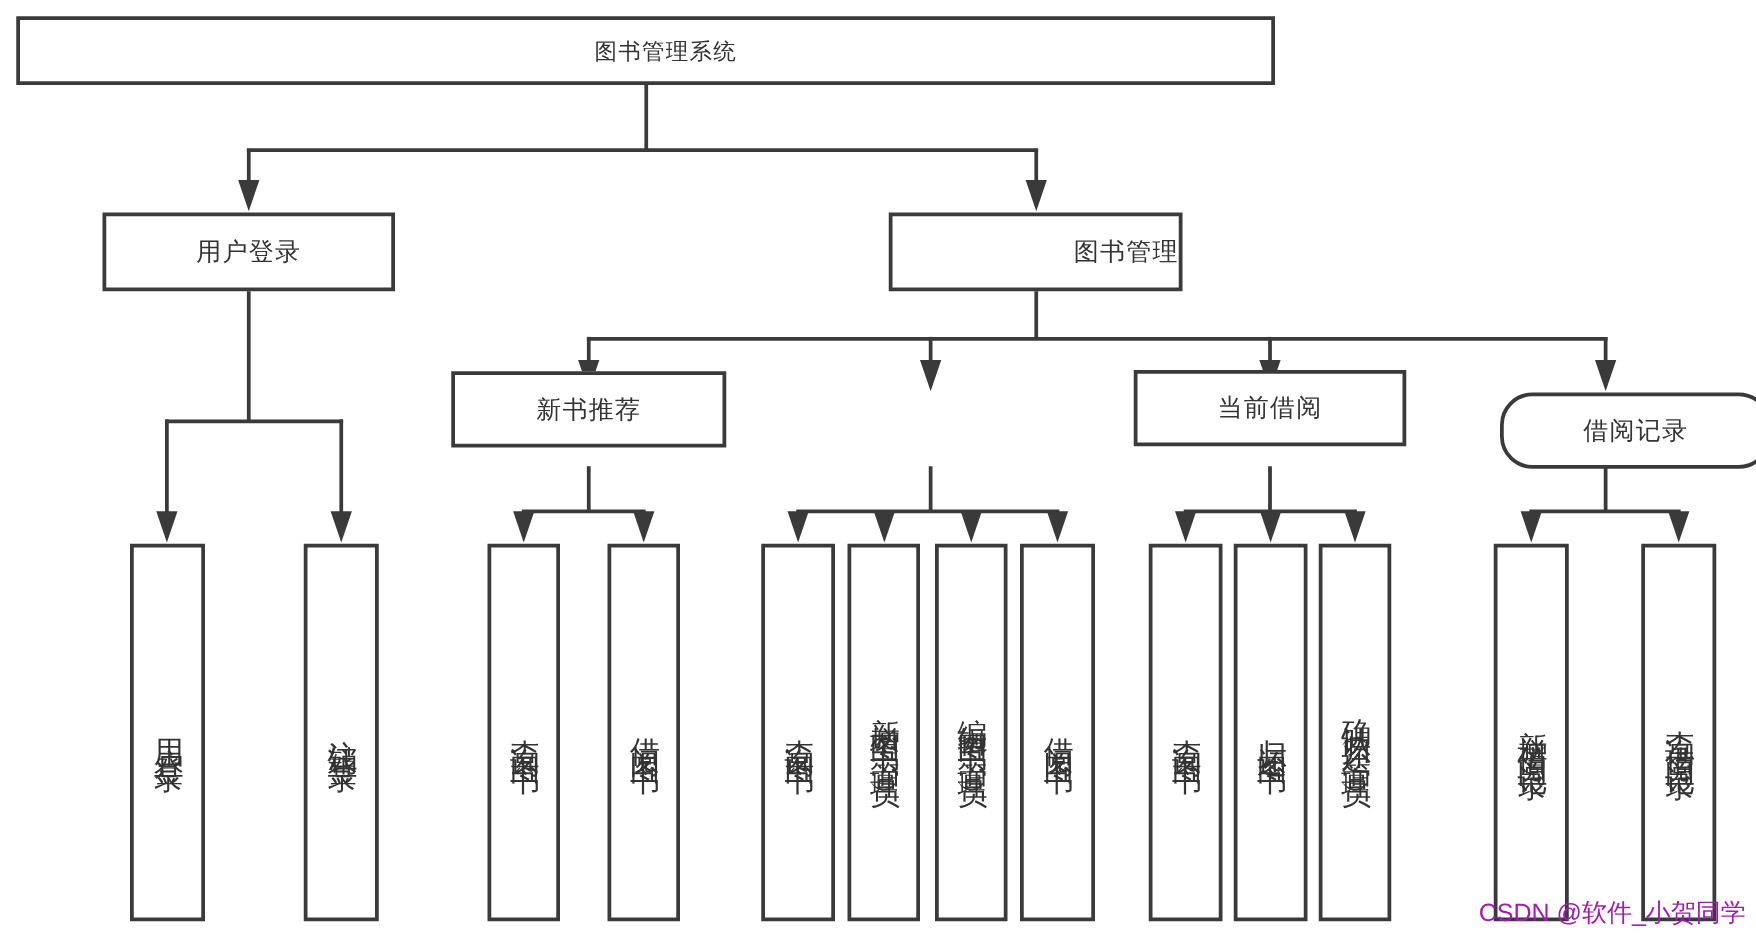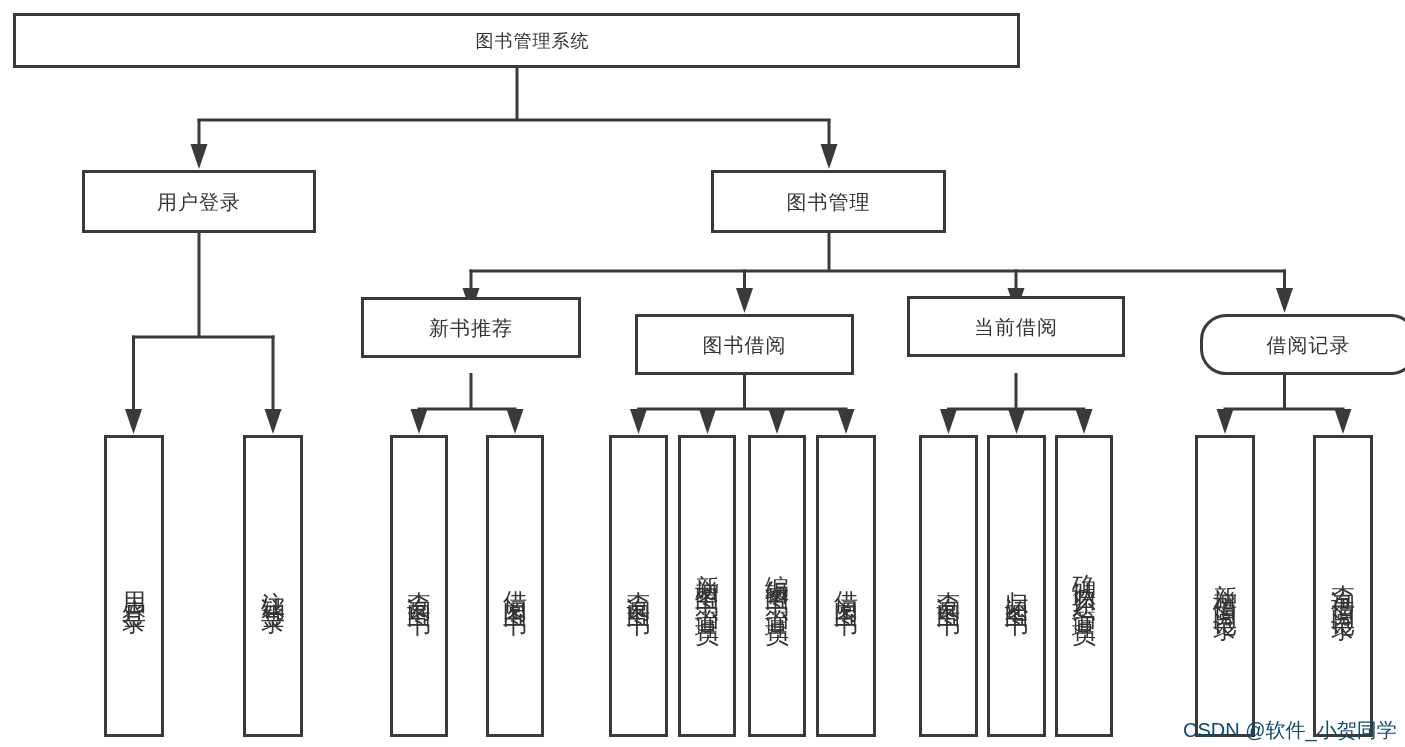--- a/index.html
+++ b/index.html
@@ -39,21 +39,21 @@
     text-orientation: mixed;
     font-size: 24px;
     letter-spacing: 7px;
     line-height: 1;
   }
   .watermark {
     position: absolute;
     left: 1183px;
     top: 717px;
     font-size: 20px;
-    color: #0c4a6e;
+    color: #a21caf;
     white-space: nowrap;
   }
 </style>
 </head>
 <body>
 
 <div class="stage">
 
   <svg class="connectors" id="connectors" viewBox="0 0 1405 747" xmlns="http://www.w3.org/2000/svg">
       <line x1="517" y1="65" x2="517" y2="120" stroke="#3a3a3a" stroke-width="3"></line>
@@ -99,29 +99,26 @@
       <polygon points="1334.5,409 1351.5,409 1343,434" fill="#3a3a3a"></polygon>
     </svg>
 
   <div class="node h-node root-node" style="left:13px; top:13px; width:1007px; height:55px;">
     <span class="lbl">图书管理系统</span>
   </div>
 
   <div class="node h-node" style="left:82px; top:170px; width:234px; height:63px;">
     <span class="lbl">用户登录</span>
   </div>
-  <div class="node h-node" style="left:711px; top:170px; width:235px; height:63px;">
+  <div class="node h-node" style="left:711px; top:170px; width:235px; height:63px;justify-content:flex-end;">
     <span class="lbl">图书管理</span>
   </div>
 
   <div class="node h-node" style="left:361px; top:297px; width:220px; height:61px;">
     <span class="lbl">新书推荐</span>
-  </div>
-  <div class="node h-node" style="left:635px; top:314px; width:219px; height:61px;">
-    <span class="lbl">图书借阅</span>
   </div>
   <div class="node h-node" style="left:907px; top:296px; width:218px; height:61px;">
     <span class="lbl">当前借阅</span>
   </div>
   <div class="node h-node" style="left:1200px; top:314px; width:217px; height:61px;border-radius:26px;">
     <span class="lbl">借阅记录</span>
   </div>
 
   <div class="node v-node" style="left:104px; top:435px; width:60px; height:302px;">
     <span class="lbl">用户登录</span>

